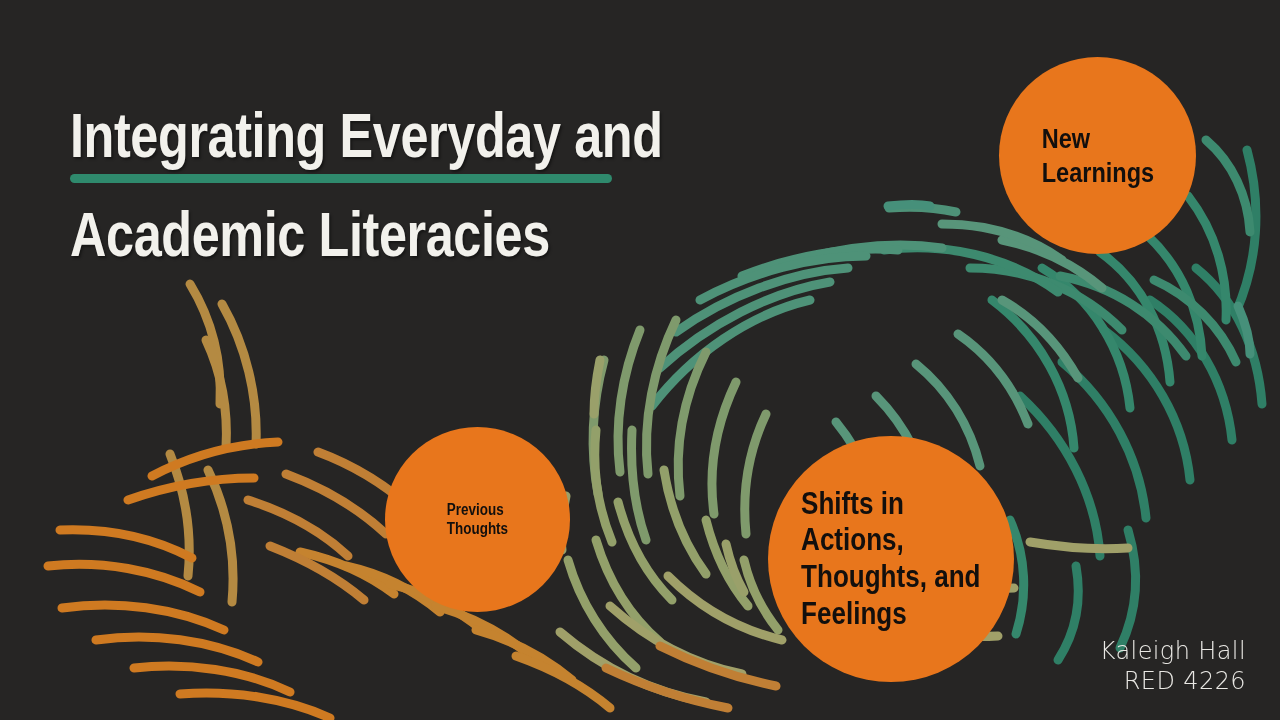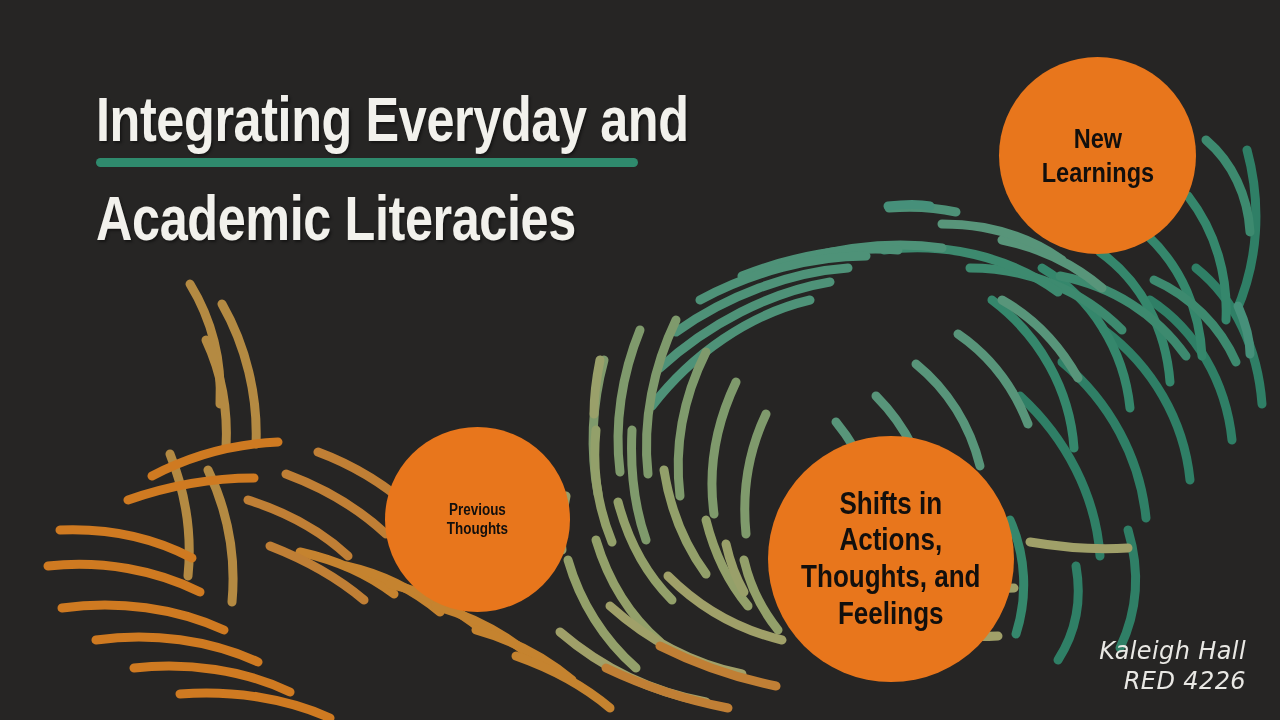--- a/index.html
+++ b/index.html
@@ -22,23 +22,22 @@
     left: 0; top: 0;
     width: 1280px;
     height: 720px;
     pointer-events: none;
   }
 
   
   #title-block {
     position: absolute;
     left: 70px;
-    top: 88px;
+    top: 104px;
     width: 640px;
-    margin-left: 26px;
   }
   .title-line {
     font-family: "Liberation Sans Narrow", "Liberation Sans", sans-serif;
     font-weight: 700;
     font-size: 63px;
     line-height: 1.0;
     letter-spacing: -0.5px;
     color: #f2f1ec;
     transform: scaleX(0.80);
     transform-origin: left center;
@@ -56,21 +55,20 @@
   }
 
   
   .bubble {
     position: absolute;
     border-radius: 50%;
     background: #e8761c;
     display: flex;
     align-items: center;
     justify-content: center;
-    text-align: center;
     color: #120f0d;
     font-family: "Liberation Sans Narrow", "Liberation Sans", sans-serif;
     font-weight: 700;
   }
   .bubble-label {
     transform: scaleX(0.84);
     line-height: 1.18;
     white-space: pre-line;
   }
 
@@ -95,21 +93,20 @@
     position: absolute;
     right: 34px;
     bottom: 24px;
     text-align: right;
     color: #e9e8e4;
     font-family: "DejaVu Sans", sans-serif;
     font-weight: 300;
     font-size: 24px;
     line-height: 1.22;
     letter-spacing: 0.4px;
-    font-style: italic;
   }
 </style>
 </head>
 <body>
 
 <div id="slide">
 
   <svg id="decor" viewBox="0 0 1280 720" xmlns="http://www.w3.org/2000/svg">
     <g fill="none" stroke-linecap="round">
 

